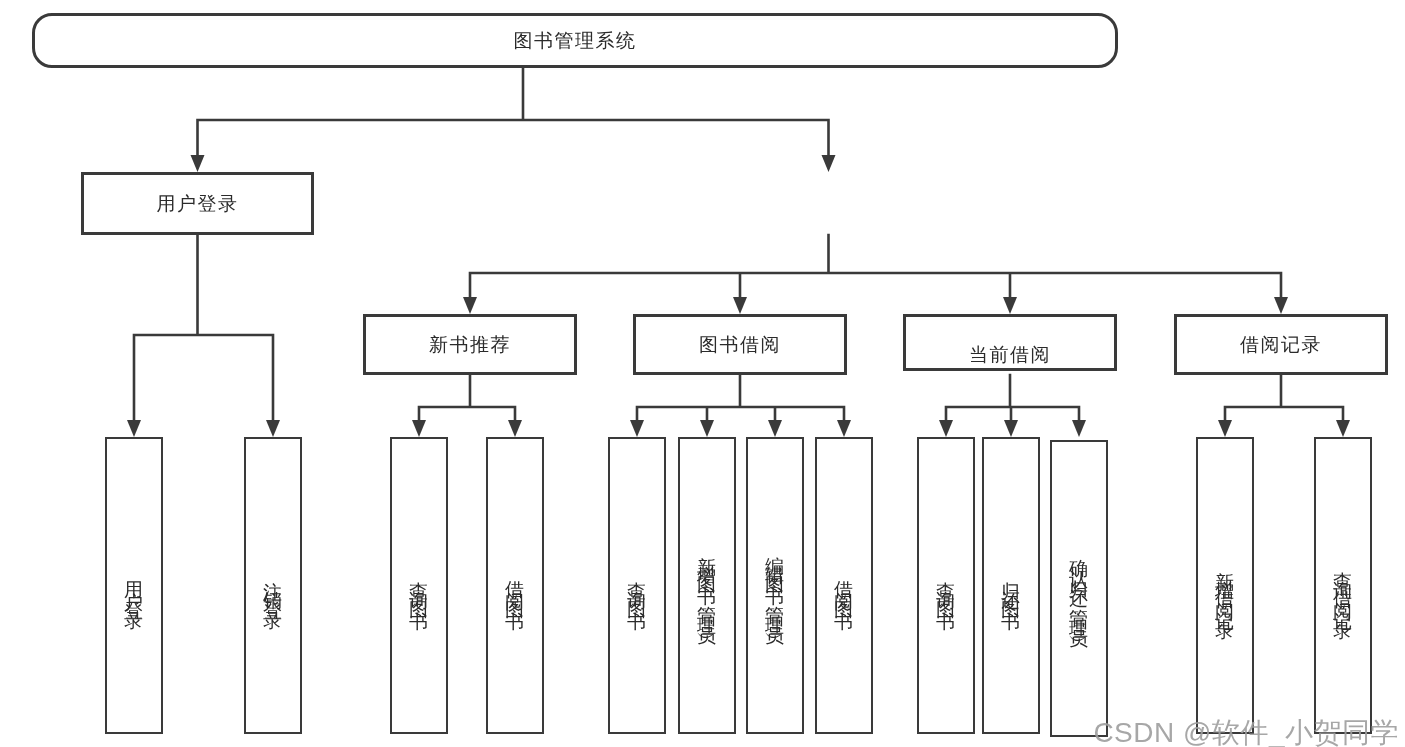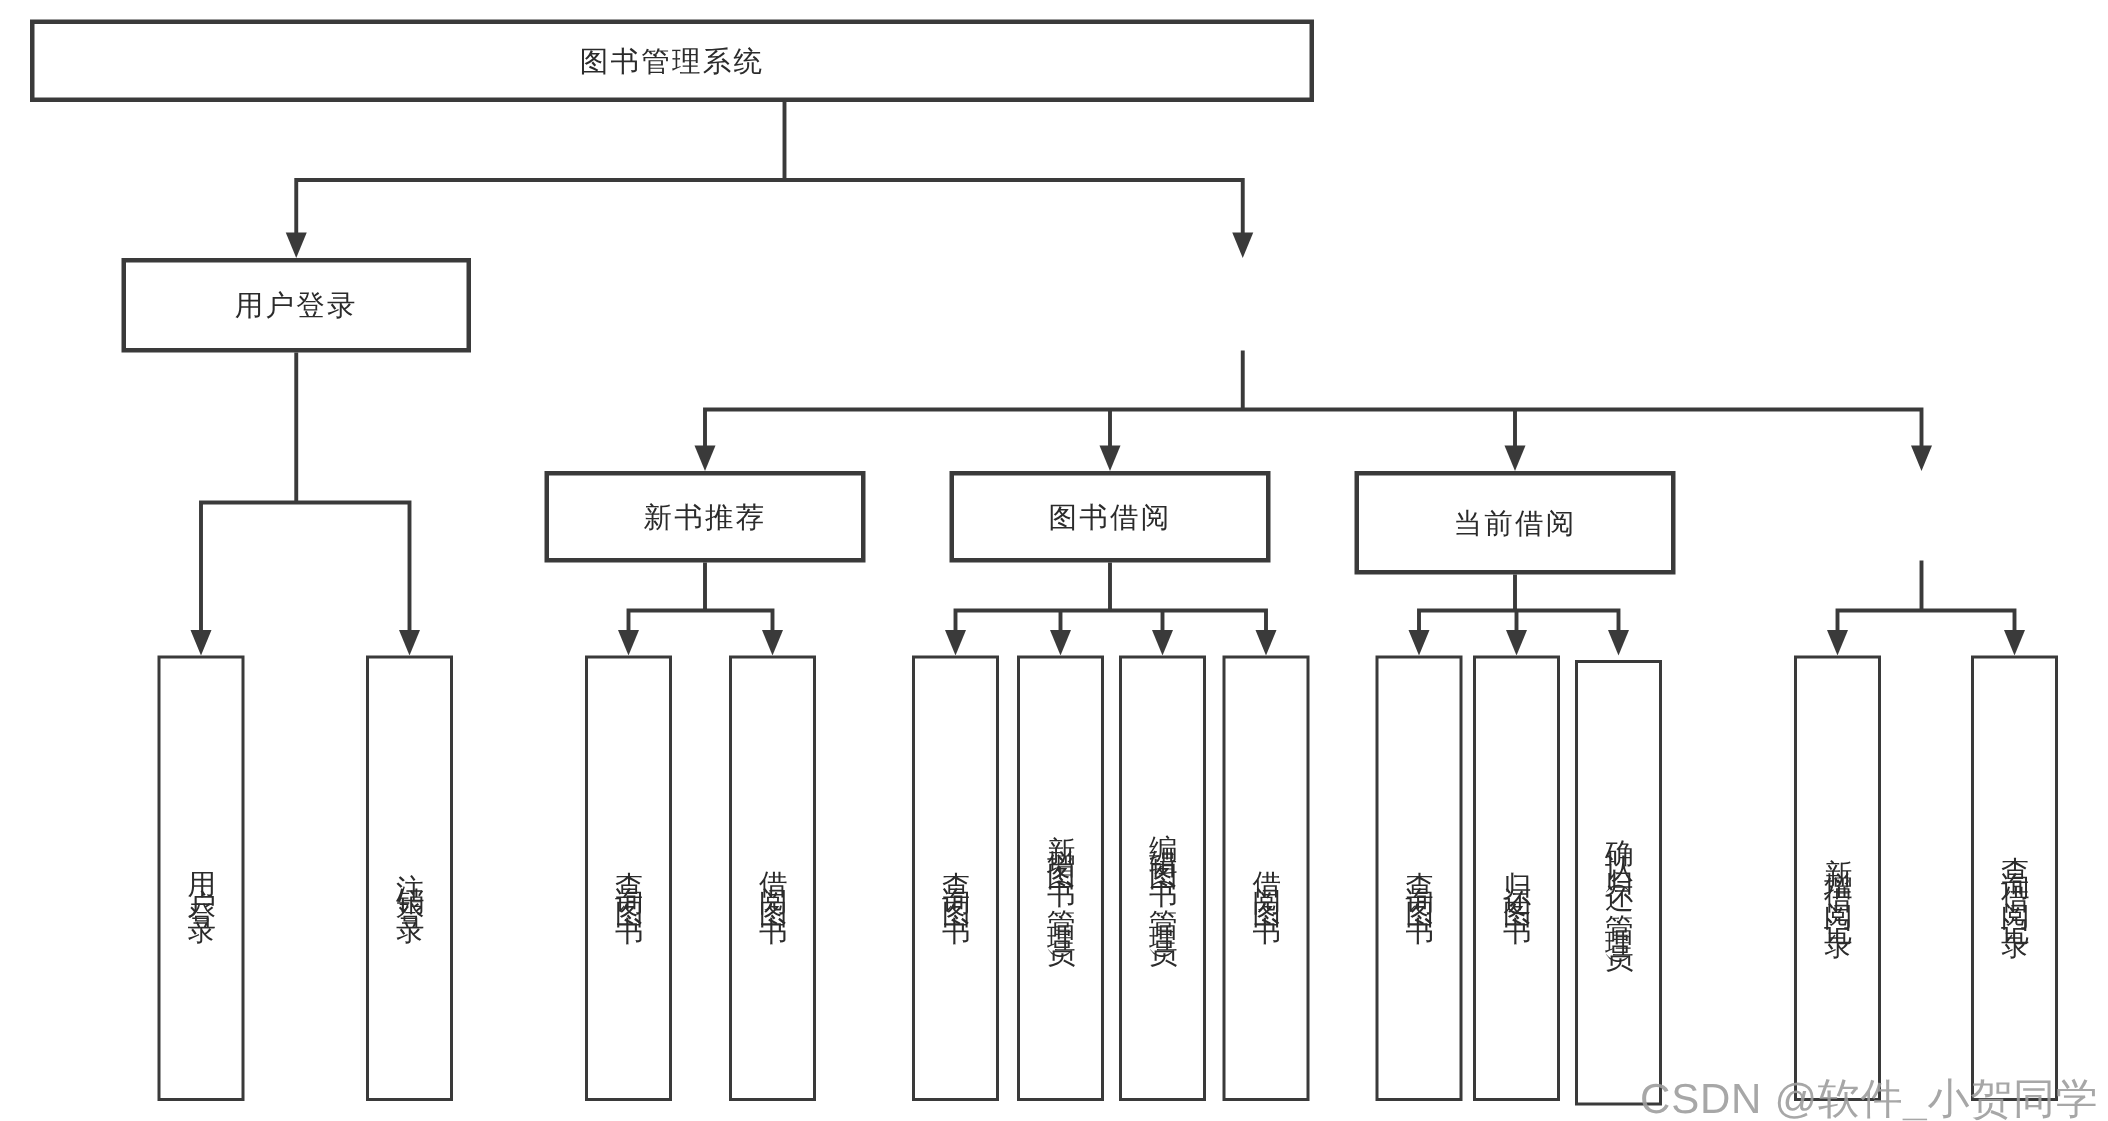--- a/index.html
+++ b/index.html
@@ -101,36 +101,39 @@
       <polygon points="775,437 768,420 782,420"></polygon>
       <polygon points="844,437 837,420 851,420"></polygon>
       <polygon points="946,437 939,420 953,420"></polygon>
       <polygon points="1011,437 1004,420 1018,420"></polygon>
       <polygon points="1079,437 1072,420 1086,420"></polygon>
       <polygon points="1225,437 1218,420 1232,420"></polygon>
       <polygon points="1343,437 1336,420 1350,420"></polygon>
     </g>
   </svg>
 
-  <div class="node hbox" style="left:20px;top:13px;width:856px;height:55px;">
+  <div class="node hbox" style="left:32px;top:13px;width:1086px;height:55px;border-radius:20px;">
     <span class="lbl">图书管理系统</span>
   </div>
 
   <div class="node hbox" style="left:81px;top:172px;width:233px;height:63px;">
     <span class="lbl">用户登录</span>
   </div>
 
   <div class="node hbox" style="left:633px;top:314px;width:214px;height:61px;">
     <span class="lbl">图书借阅</span>
   </div>
   <div class="node hbox" style="left:363px;top:314px;width:214px;height:61px;">
     <span class="lbl">新书推荐</span>
   </div>
-  <div class="node hbox" style="left:903px;top:314px;width:214px;height:69px;">
+  <div class="node hbox" style="left:903px;top:314px;width:214px;height:57px;align-items:flex-end;">
     <span class="lbl">当前借阅</span>
+  </div>
+  <div class="node hbox" style="left:1174px;top:314px;width:214px;height:61px;">
+    <span class="lbl">借阅记录</span>
   </div>
 
   <div class="node vbox" style="left:105px;top:437px;width:58px;height:297px;">
     <span class="vlbl">用户登录</span>
   </div>
   <div class="node vbox" style="left:244px;top:437px;width:58px;height:297px;">
     <span class="vlbl">注销登录</span>
   </div>
 
   <div class="node vbox" style="left:390px;top:437px;width:58px;height:297px;">

